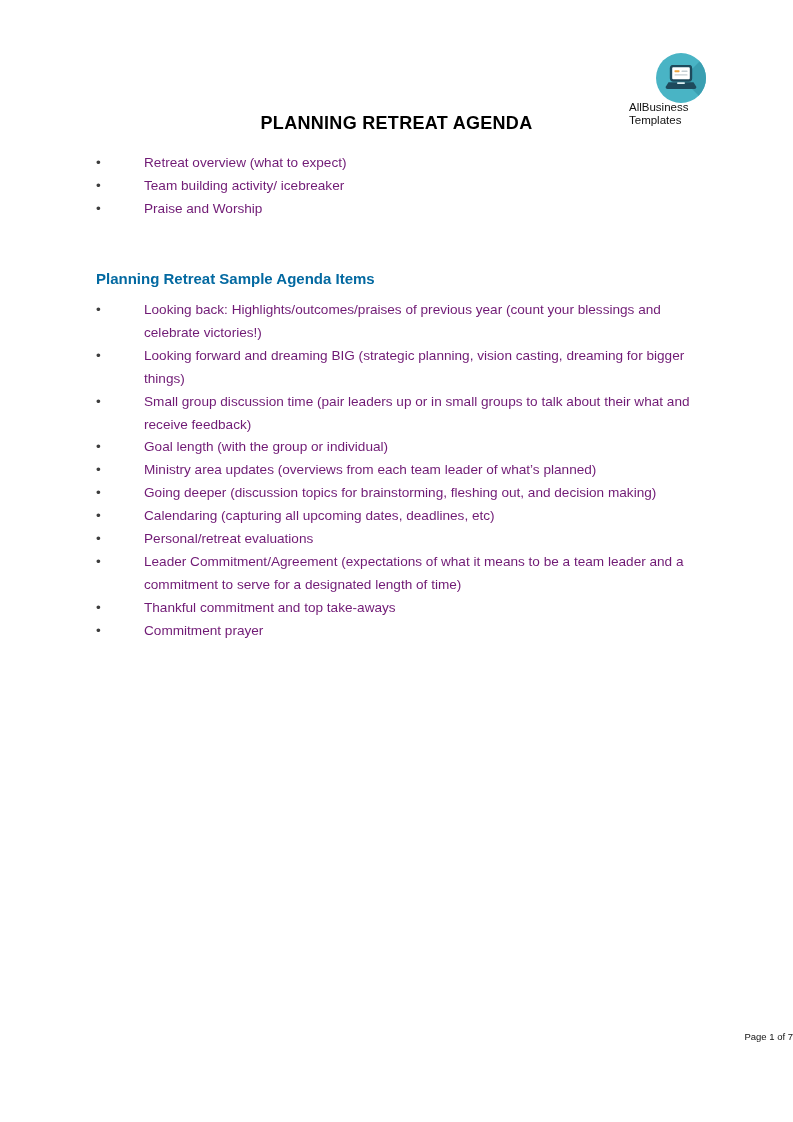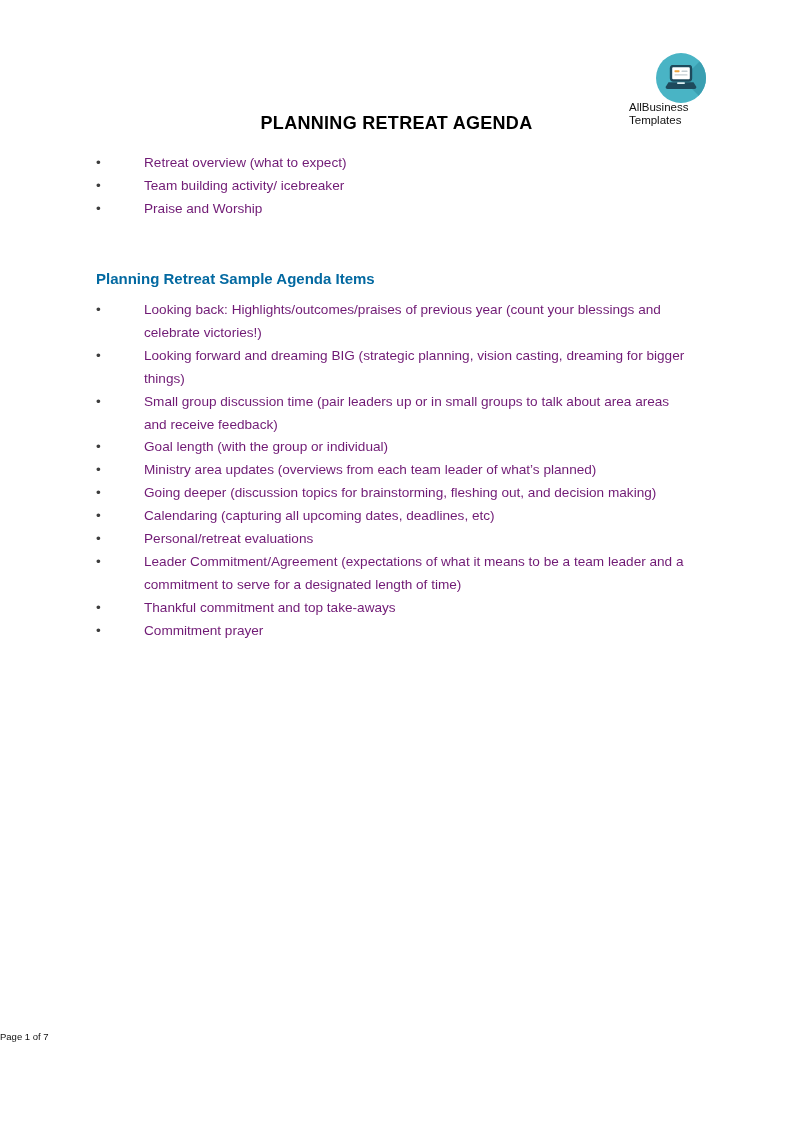--- a/index.html
+++ b/index.html
@@ -89,21 +89,21 @@
     font-size: 15px;
     font-weight: bold;
     color: #0369a1;
     line-height: 20px;
   }
 
   
   .footer {
     position: absolute;
     top: 1031px; left: 0; right: 0;
-    text-align: left;
+    text-align: right;
     font-size: 9.5px;
     line-height: 12px;
     color: #111111;
   }
 </style>
 </head>
 <body>
 
 <div class="page">
 
@@ -148,21 +148,21 @@
     <div class="li">
       <span class="bullet">•</span>
       <span class="li-text">Looking back: Highlights/outcomes/praises of previous year (count your blessings and celebrate victories!)</span>
     </div>
     <div class="li">
       <span class="bullet">•</span>
       <span class="li-text">Looking forward and dreaming BIG (strategic planning, vision casting, dreaming for bigger things)</span>
     </div>
     <div class="li">
       <span class="bullet">•</span>
-      <span class="li-text">Small group discussion time (pair leaders up or in small groups to talk about area areas and receive feedback)</span>
+      <span class="li-text">Small group discussion time (pair leaders up or in small groups to talk about their what and receive feedback)</span>
     </div>
     <div class="li">
       <span class="bullet">•</span>
       <span class="li-text">Goal length (with the group or individual)</span>
     </div>
     <div class="li">
       <span class="bullet">•</span>
       <span class="li-text">Ministry area updates (overviews from each team leader of  what’s planned)</span>
     </div>
     <div class="li">

